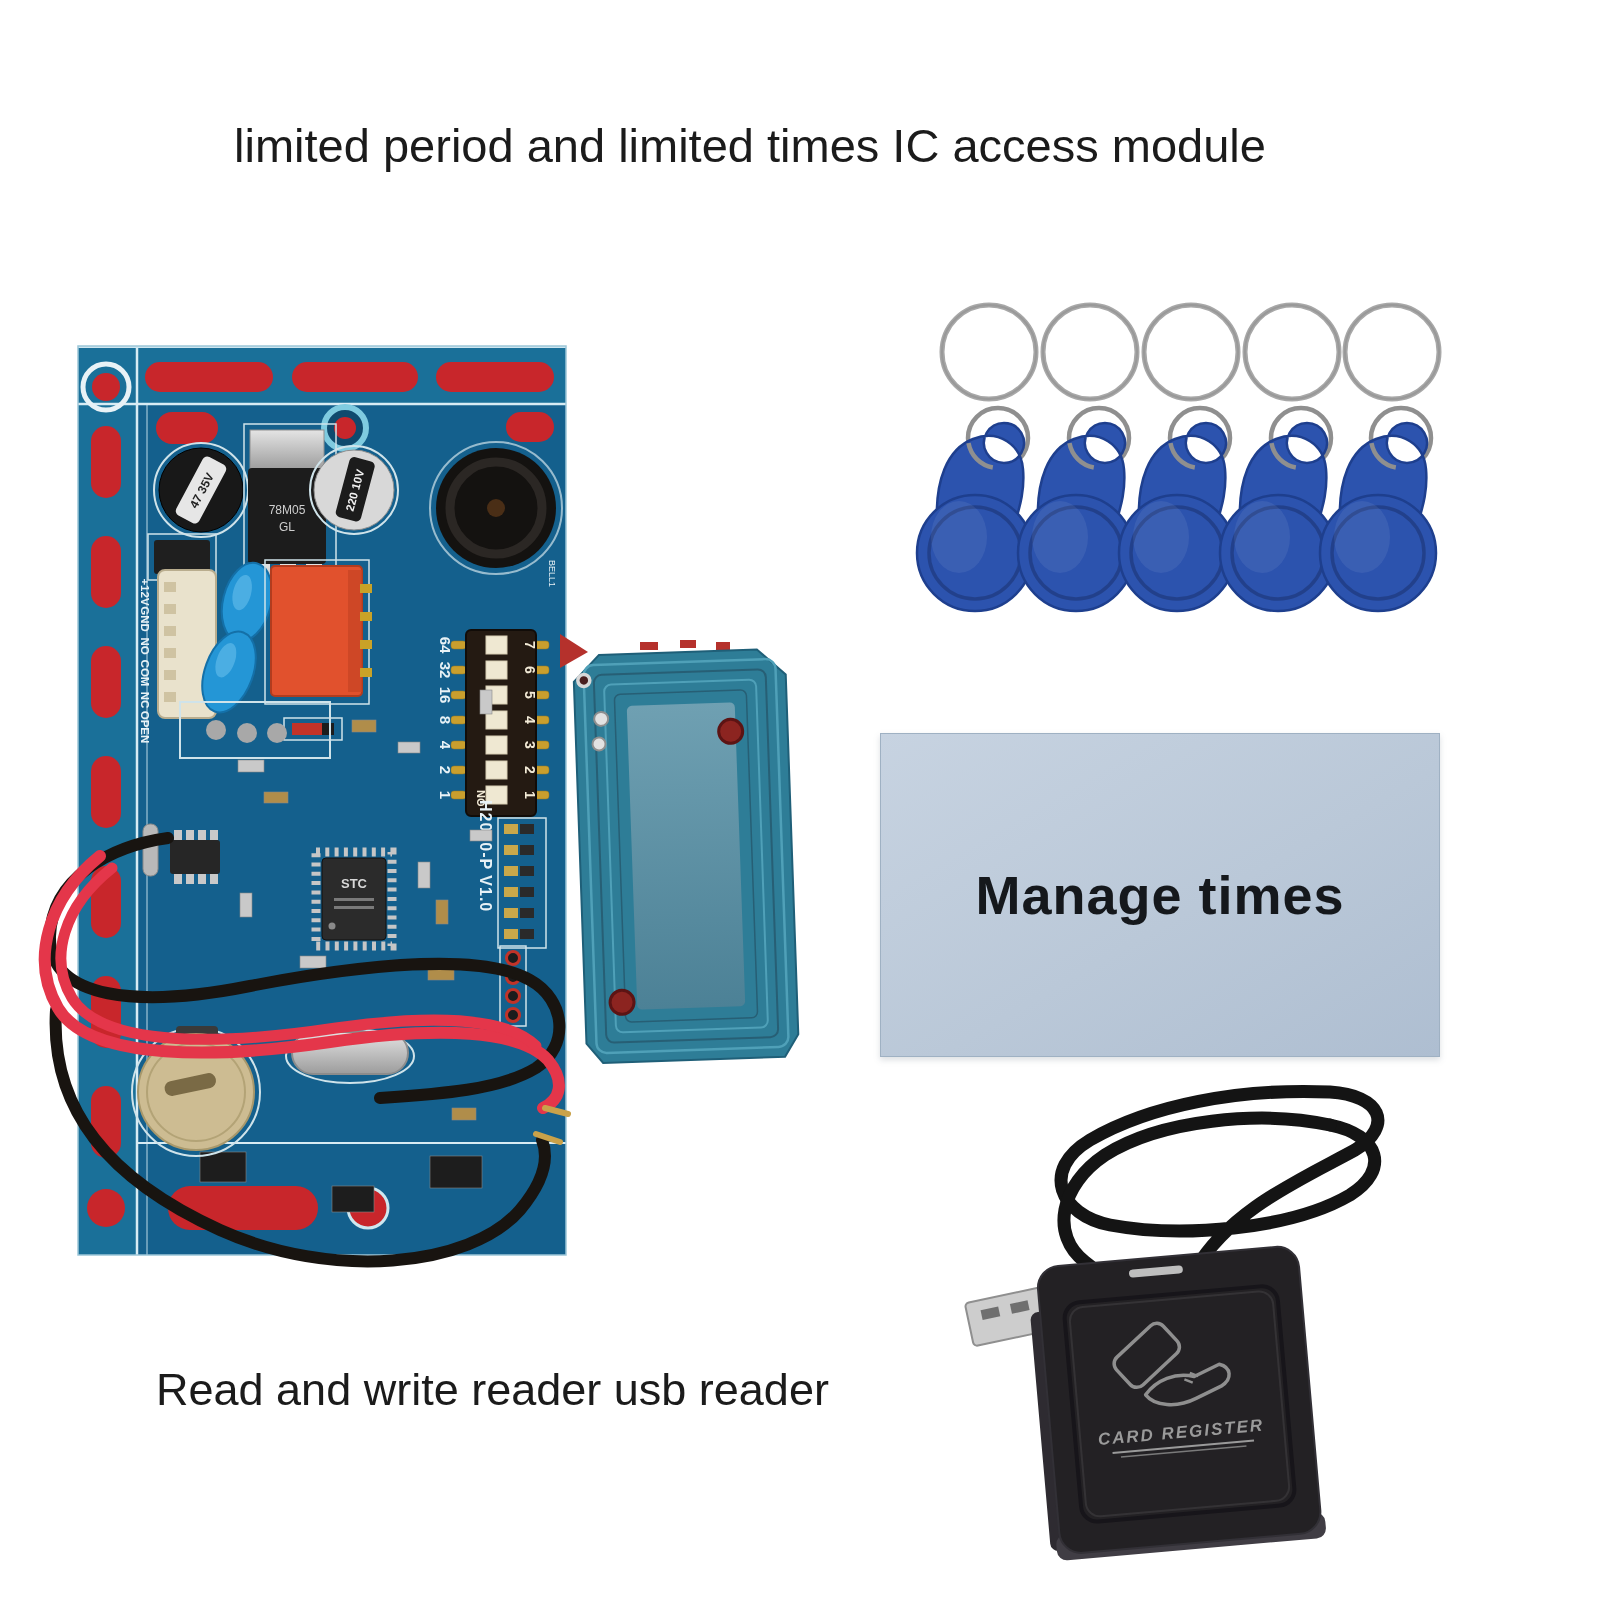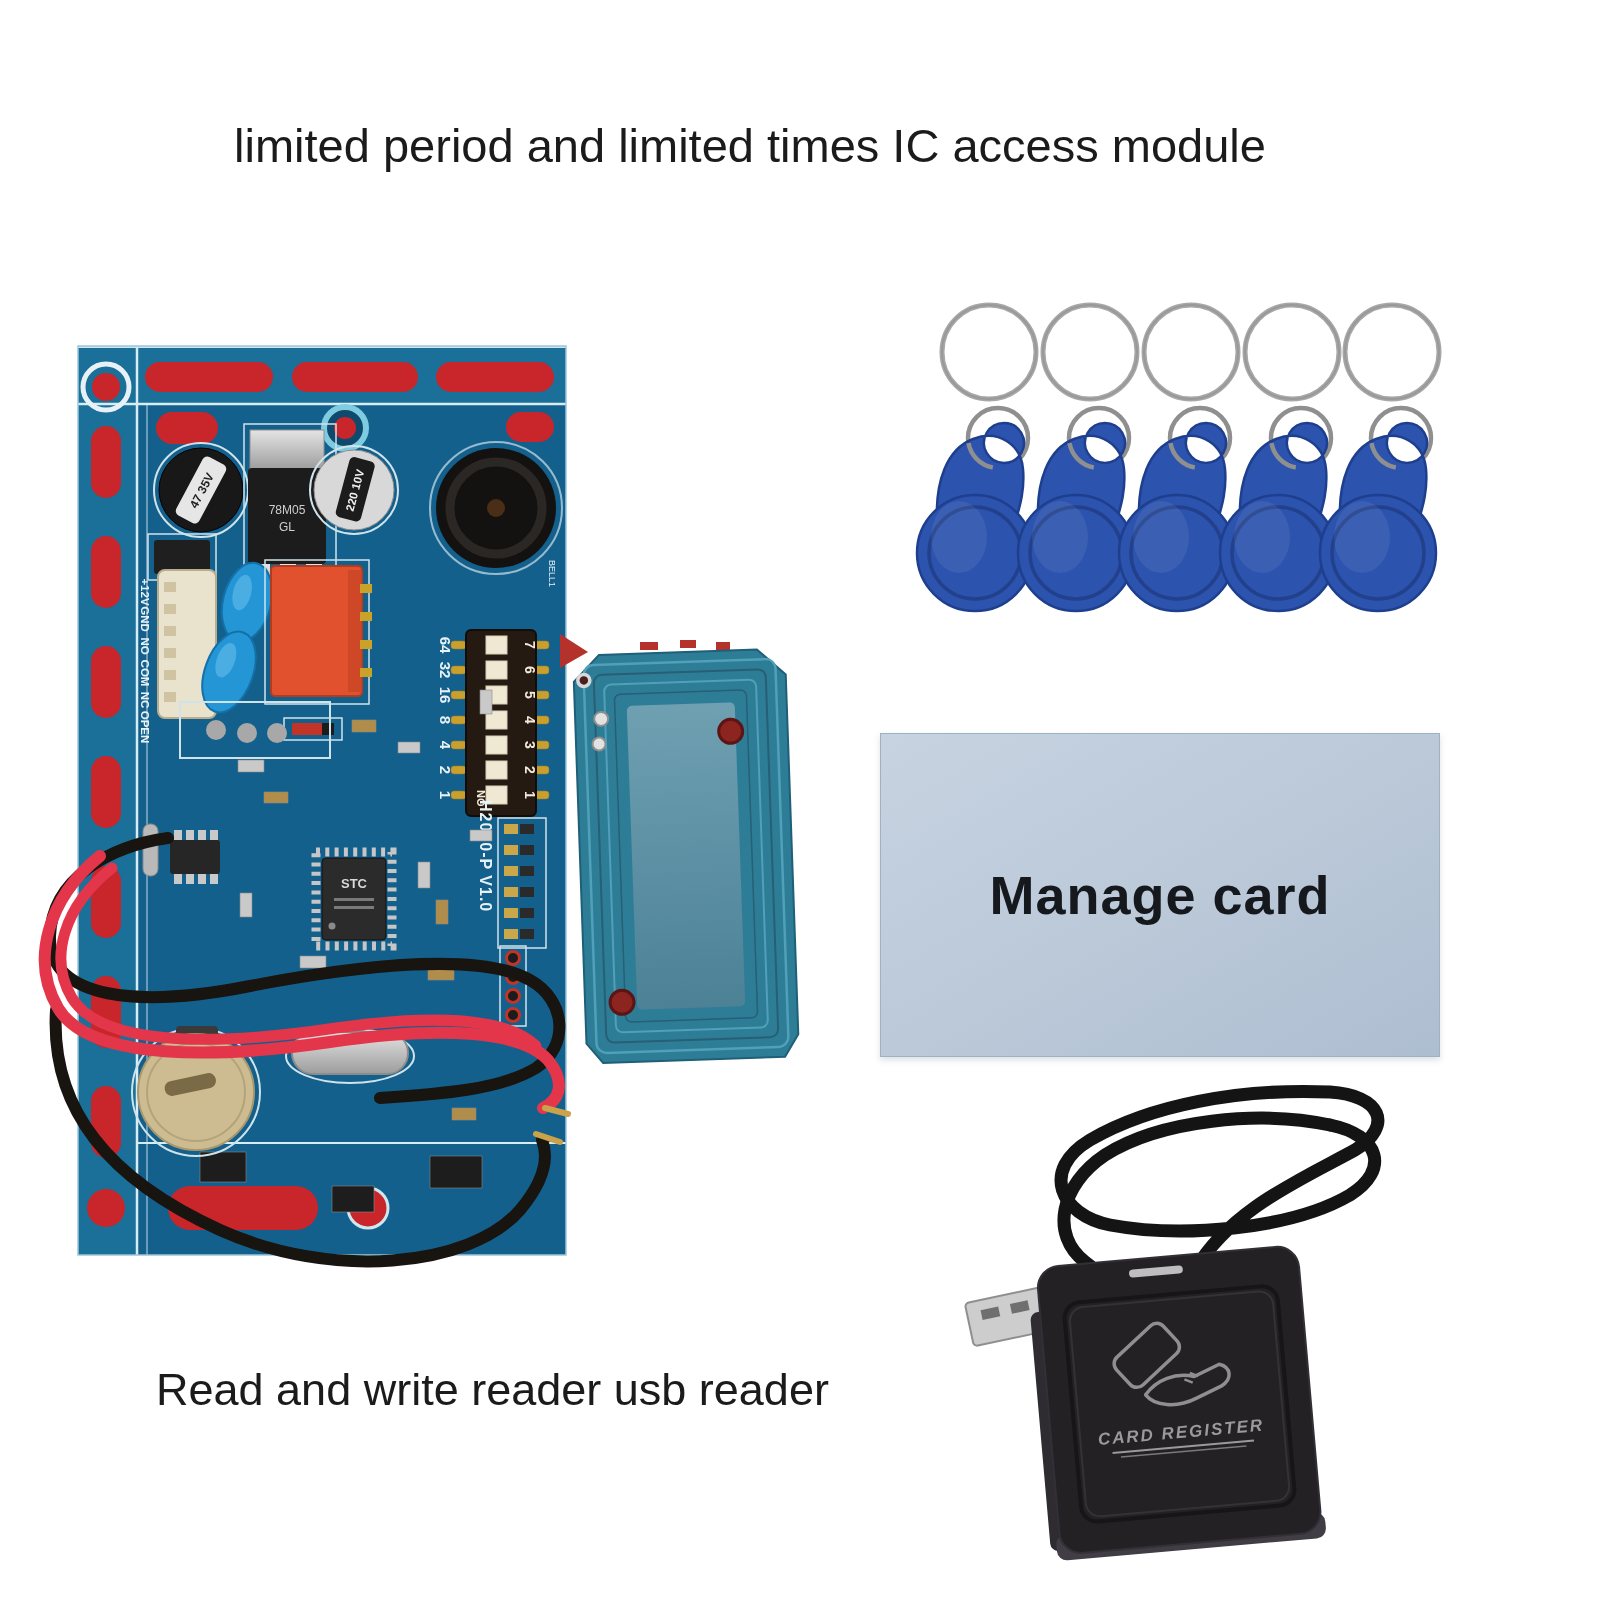--- a/index.html
+++ b/index.html
@@ -328,21 +328,21 @@
       </g>
     </defs>
     <use href="#fob" transform="translate(975,553)"></use>
     <use href="#fob" transform="translate(1076,553)"></use>
     <use href="#fob" transform="translate(1177,553)"></use>
     <use href="#fob" transform="translate(1278,553)"></use>
     <use href="#fob" transform="translate(1378,553)"></use>
   </svg>
 
   <div class="manage-card">
-    <span>Manage card</span>
+    <span>Manage times</span>
   </div>
 
   <svg style="left:930px;top:1060px;" width="540" height="540" viewBox="930 1060 540 540">
 
     <g fill="none" stroke="#141414" stroke-width="13" stroke-linecap="round">
       <path d="M 1195,1270 C 1230,1210 1300,1180 1355,1150 C 1395,1125 1380,1095 1330,1092 C 1240,1088 1150,1105 1090,1140 C 1040,1170 1060,1215 1110,1225 C 1180,1238 1290,1230 1350,1195 C 1390,1170 1380,1135 1330,1125"></path>
       <path d="M 1330,1125 C 1260,1110 1160,1120 1105,1155 C 1060,1185 1050,1235 1085,1262 C 1098,1272 1110,1282 1118,1296"></path>
     </g>
 
     <g transform="rotate(-12 1030 1312)">

